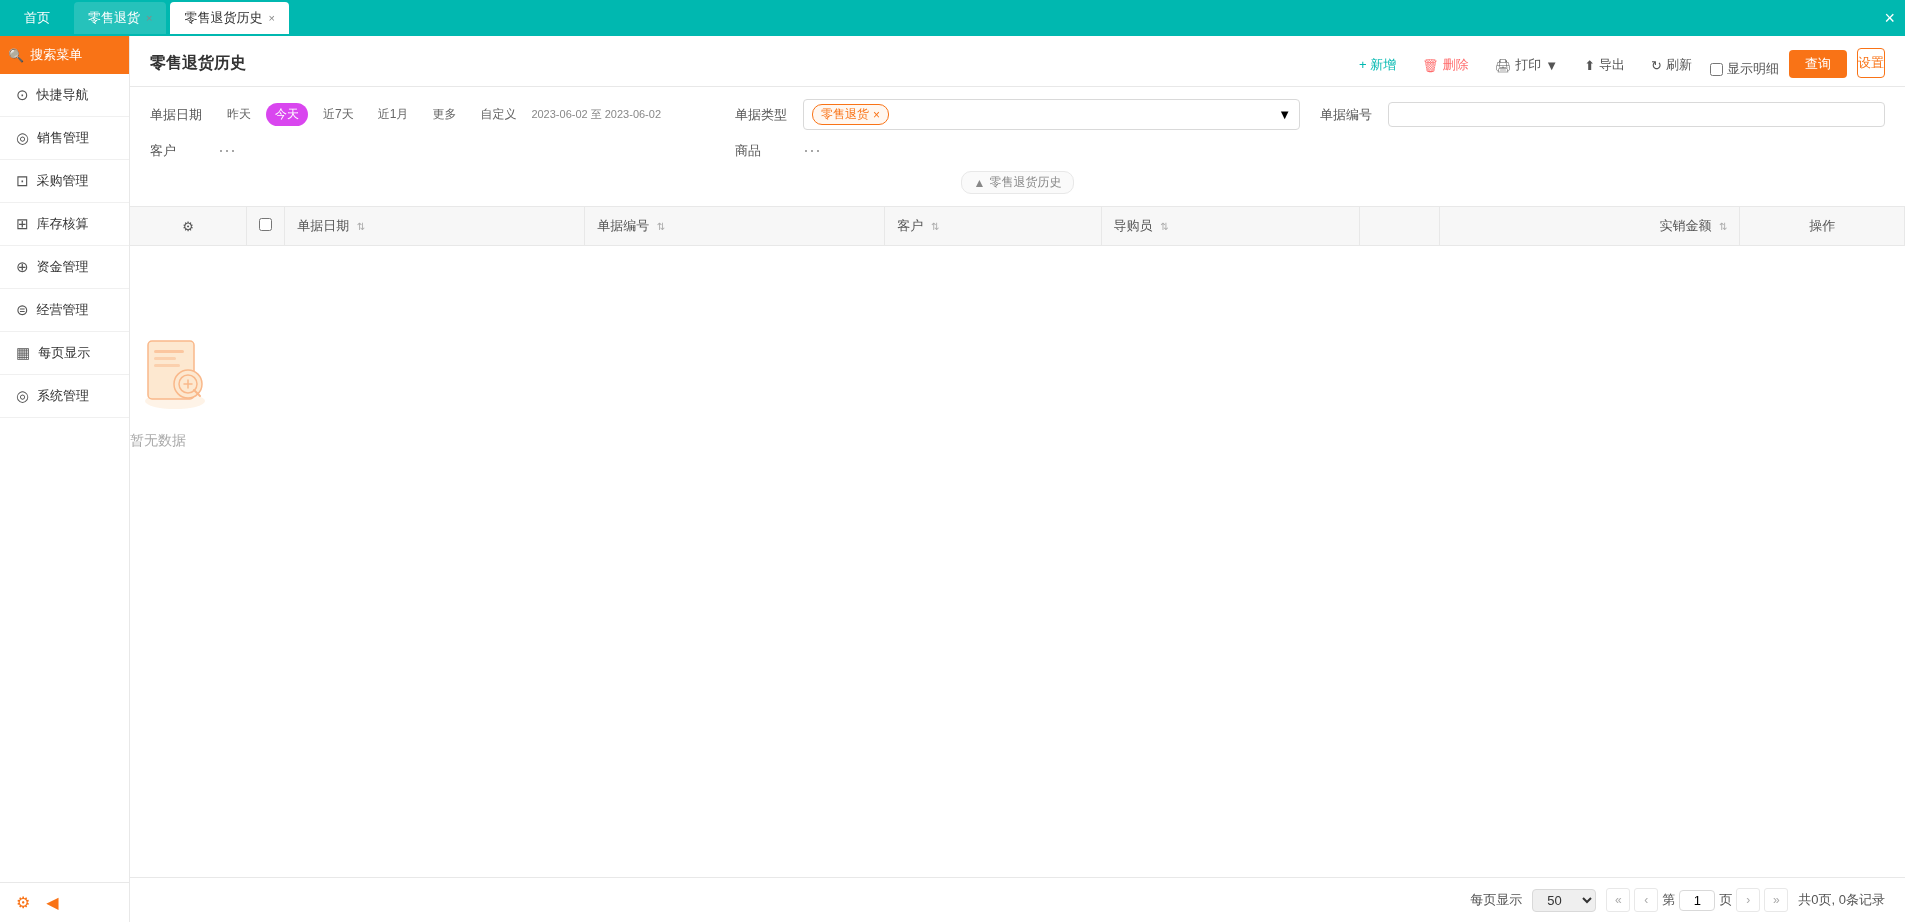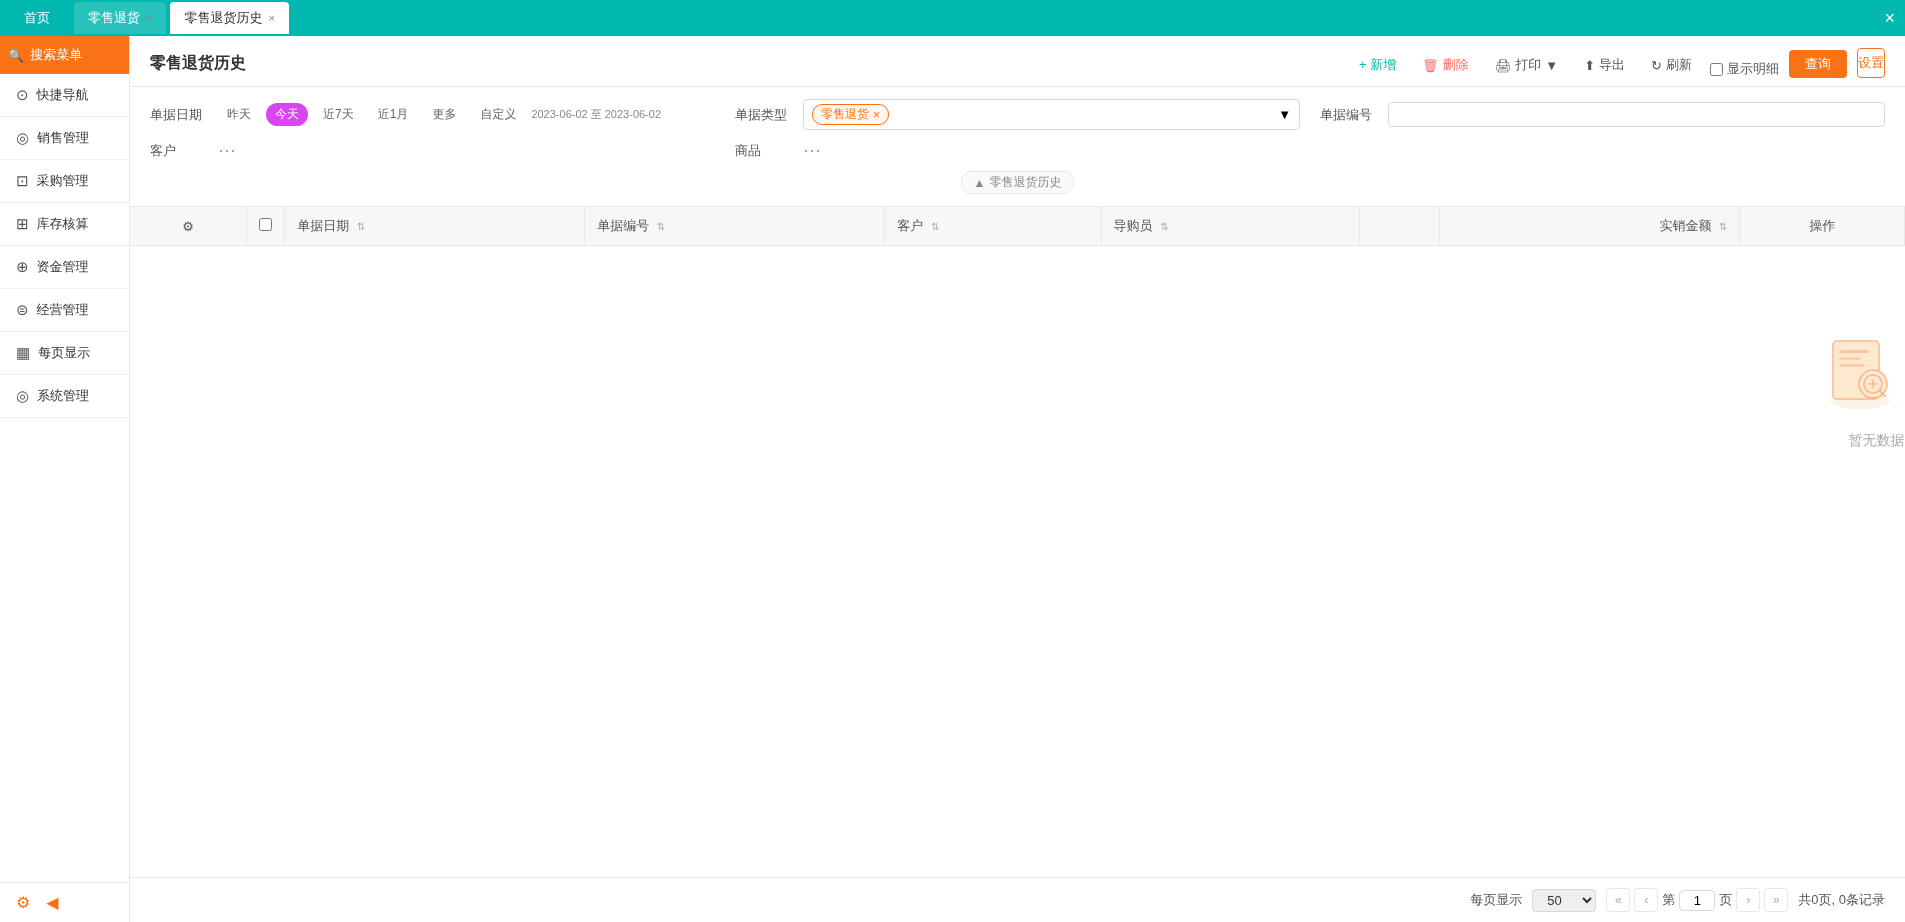--- a/index.html
+++ b/index.html
@@ -304,21 +304,21 @@
     }
     thead th .sort-icons { color: #aaa; margin-left: 4px; font-size: 10px; }
     .th-settings { text-align: center; cursor: pointer; }
     .th-checkbox { width: 36px; text-align: center; }
     .th-ops { text-align: center; }
 
     
     .empty-state {
       display: flex;
       flex-direction: column;
-      align-items: flex-end;
+      align-items: flex-start;
       justify-content: center;
       padding: 80px 0;
     }
     .empty-icon {
       width: 90px;
       height: 90px;
       margin-bottom: 16px;
     }
     .empty-text {
       color: #aaa;

